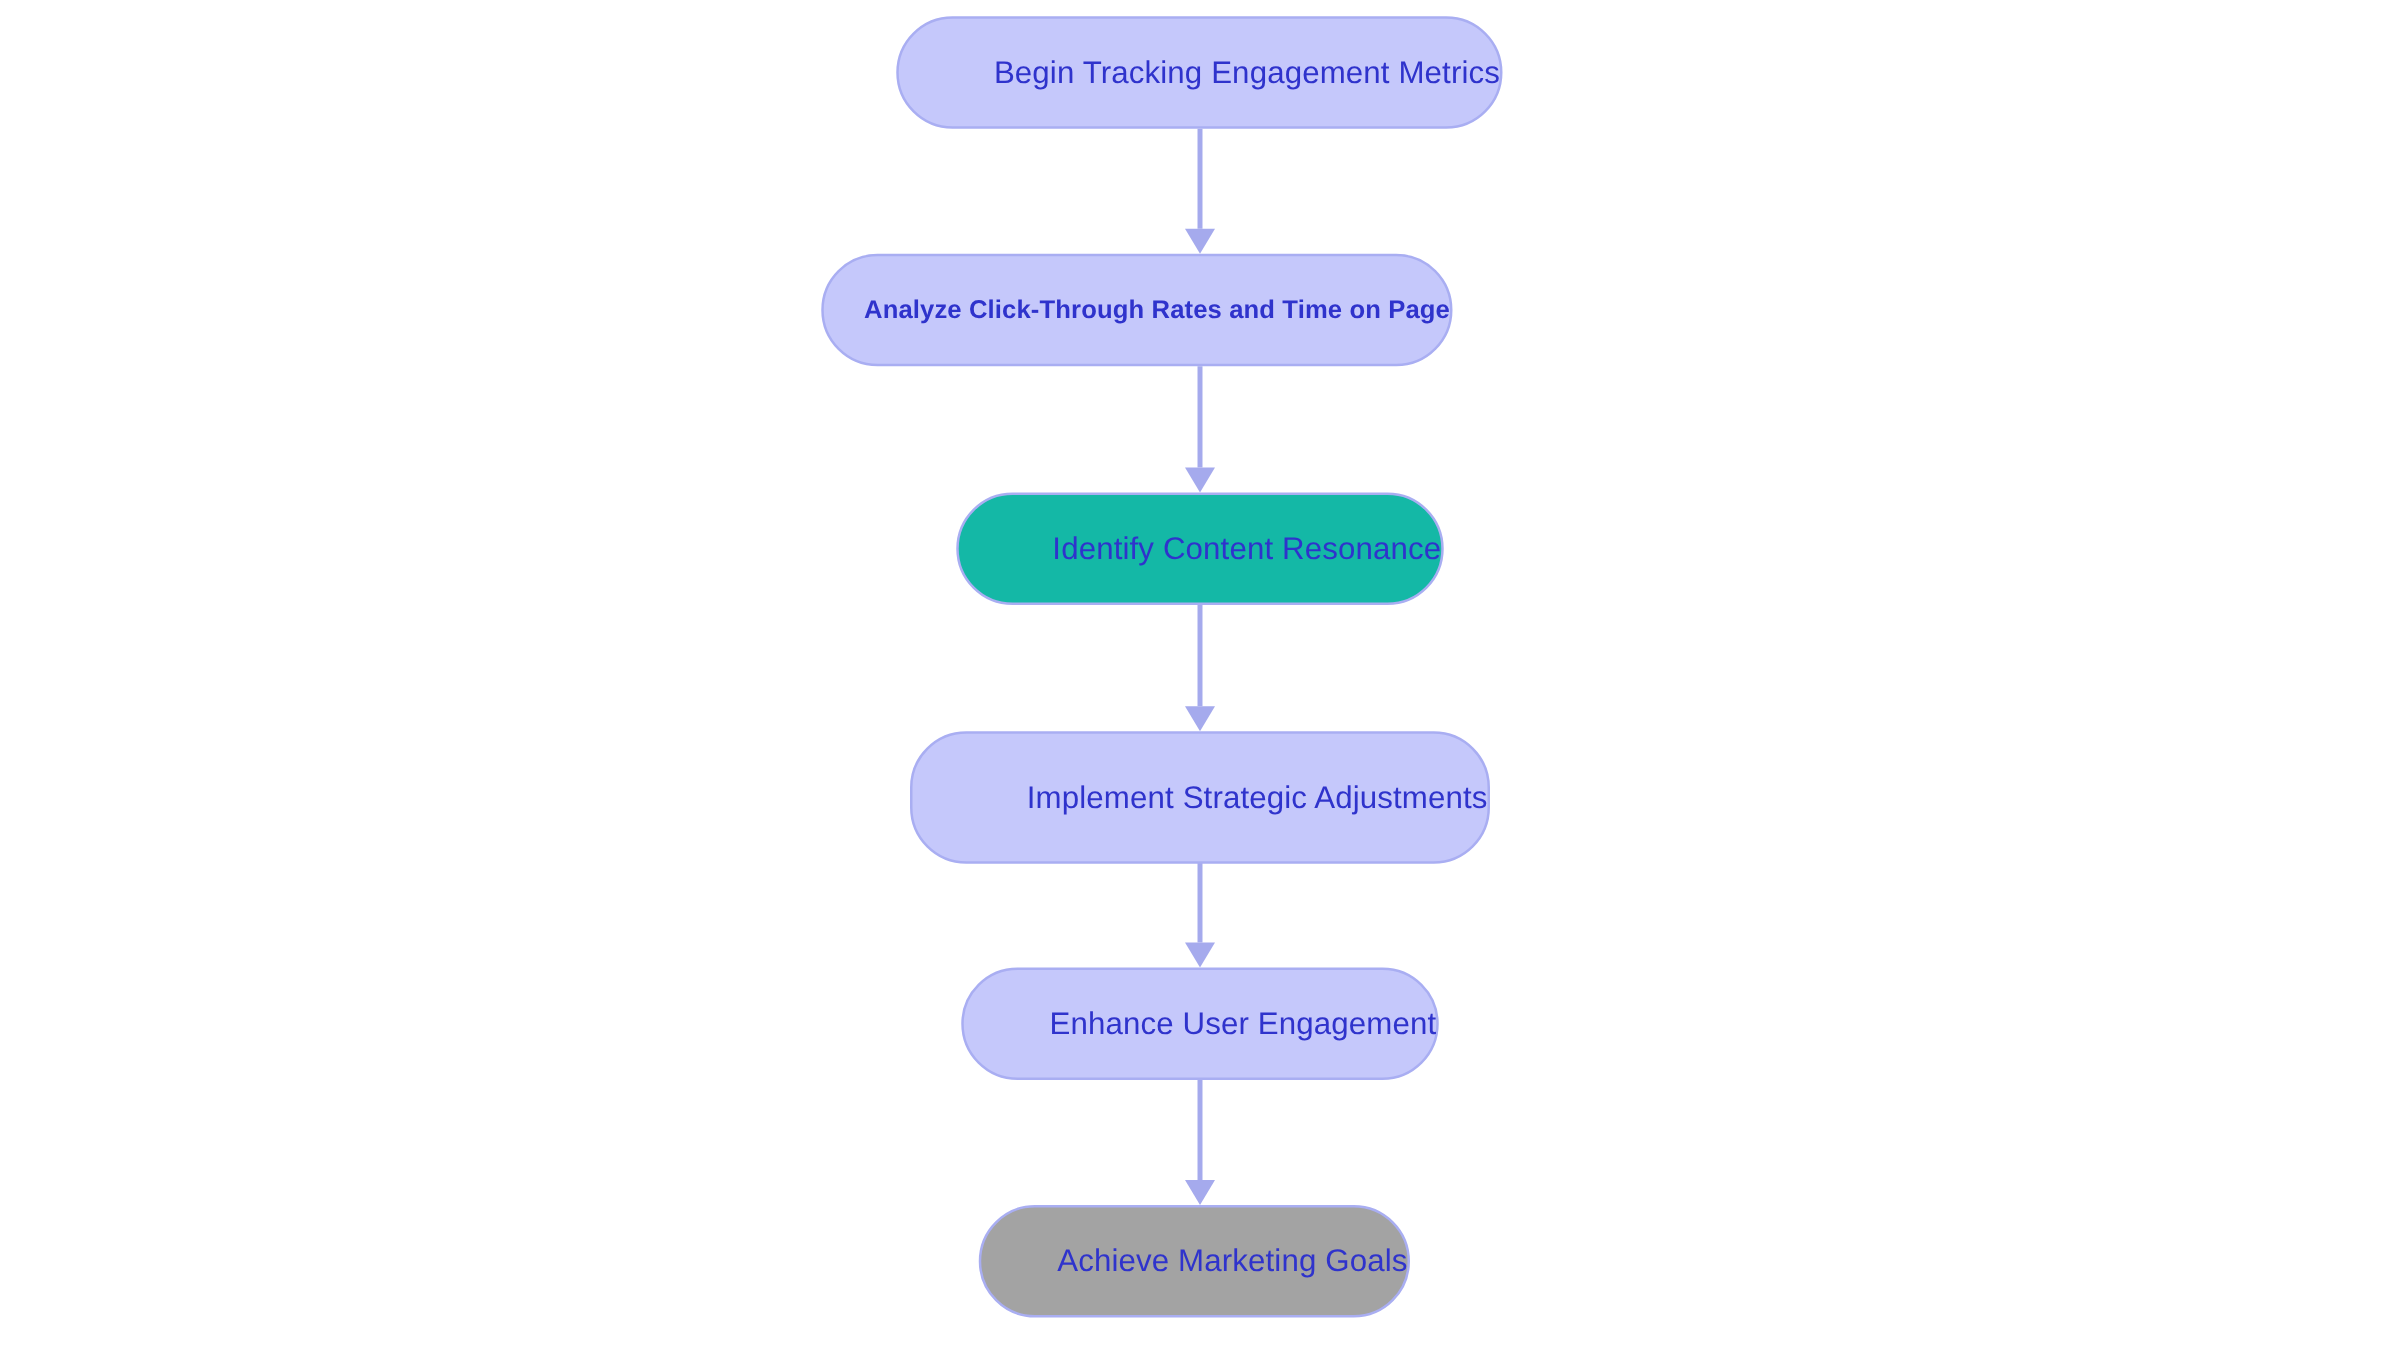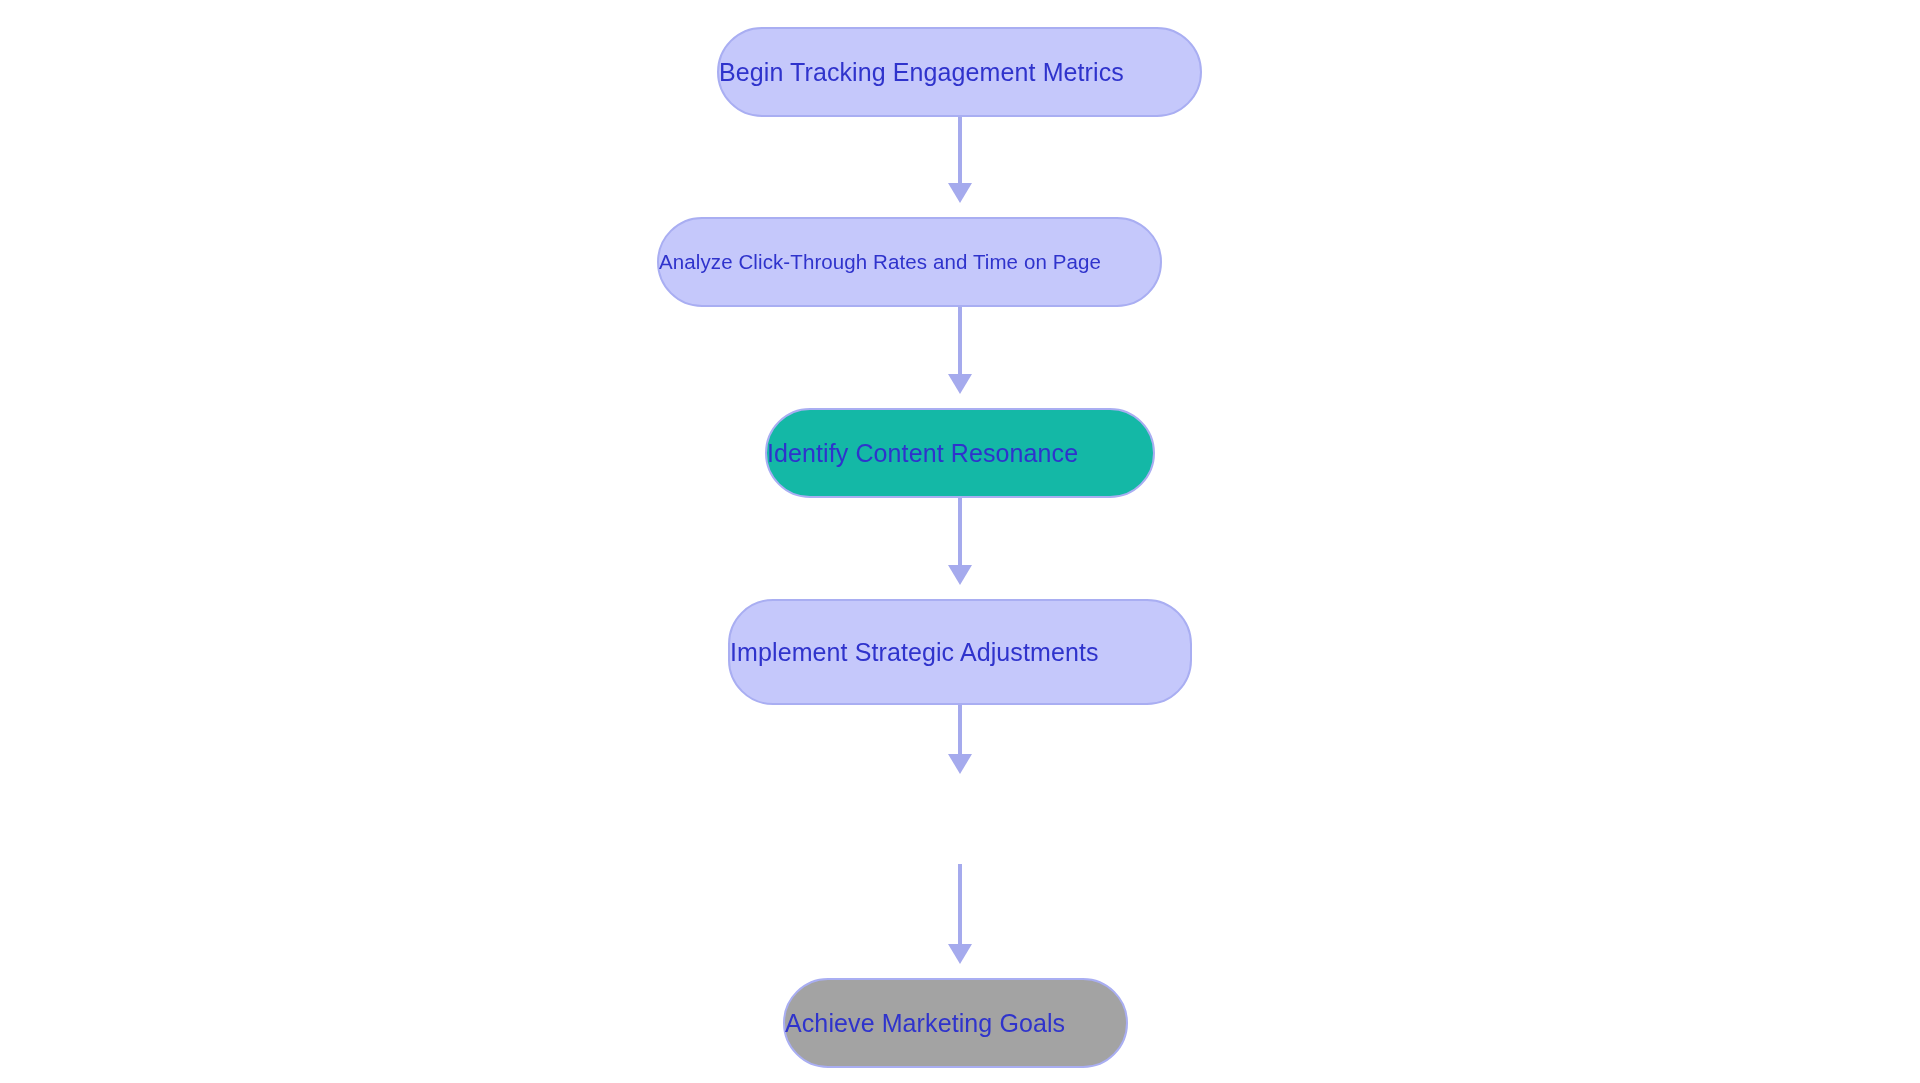--- a/index.html
+++ b/index.html
@@ -21,29 +21,28 @@
   }
   .flow-node {
     position: absolute;
     box-sizing: border-box;
     height: 90px;
     background: #c5c8fb;
     border: 2px solid #a9aef2;
     border-radius: 45px;
     display: flex;
     align-items: center;
-    justify-content: flex-start;
+    justify-content: flex-end;
     color: #2f33cc;
     font-size: 25px;
     font-weight: 400;
     letter-spacing: 0.1px;
     white-space: nowrap;
     line-height: 1;
     user-select: none;
-    margin-top: 14px;
   }
   .flow-node .node-label {
     color: #2f33cc;
     font-size: 25px;
     white-space: nowrap;
   }
   .edge-layer {
     position: absolute;
     left: 0;
     top: 0;
@@ -70,29 +69,32 @@
         <line x1="960" y1="864" x2="960" y2="944" stroke="#a5aaed" stroke-width="4"></line>
         <polygon points="948,944 972,944 960,964" fill="#a5aaed"></polygon>
       </g>
   </svg>
 
   <div class="flow-node" style="left: 717px; top: 13px; width: 485px; height: 90px; border-radius: 45px; background: rgb(197, 200, 251); border-color: rgb(169, 174, 242); color: rgb(47, 51, 204);">
     <span class="node-label">Begin Tracking Engagement Metrics</span>
   </div>
 
   <div class="flow-node" style="left: 657px; top: 203px; width: 505px; height: 90px; border-radius: 45px; background: rgb(197, 200, 251); border-color: rgb(169, 174, 242); color: rgb(47, 51, 204);">
-    <span class="node-label" style="font-size: 20.5px;">Analyze Click-Through Rates and Time on Page</span>
+    <span class="node-label" style="font-size: 20.5px; font-weight: bold;">Analyze Click-Through Rates and Time on Page</span>
   </div>
 
   <div class="flow-node" style="left: 765px; top: 394px; width: 390px; height: 90px; border-radius: 45px; background: #14b8a6; border-color: rgb(169, 174, 242); color: rgb(47, 51, 204);">
     <span class="node-label">Identify Content Resonance</span>
   </div>
 
   <div class="flow-node" style="left: 728px; top: 585px; width: 464px; height: 106px; border-radius: 45px; background: rgb(197, 200, 251); border-color: rgb(169, 174, 242); color: rgb(47, 51, 204);">
     <span class="node-label">Implement Strategic Adjustments</span>
   </div>
 
+  <div class="flow-node" style="left: 769px; top: 774px; width: 382px; height: 90px; border-radius: 45px; background: rgb(197, 200, 251); border-color: rgb(169, 174, 242); color: rgb(47, 51, 204);">
+    <span class="node-label">Enhance User Engagement</span>
+  </div>
 
   <div class="flow-node" style="left: 783px; top: 964px; width: 345px; height: 90px; border-radius: 45px; background: #a3a3a3; border-color: rgb(169, 174, 242); color: rgb(47, 51, 204);">
     <span class="node-label">Achieve Marketing Goals</span>
   </div>
 
 </div>
 
 </body></html>

